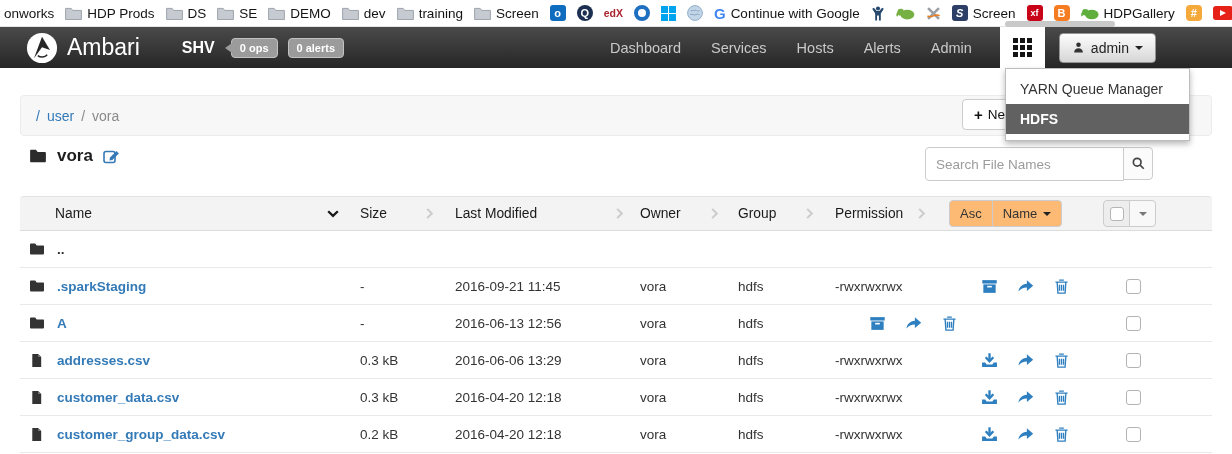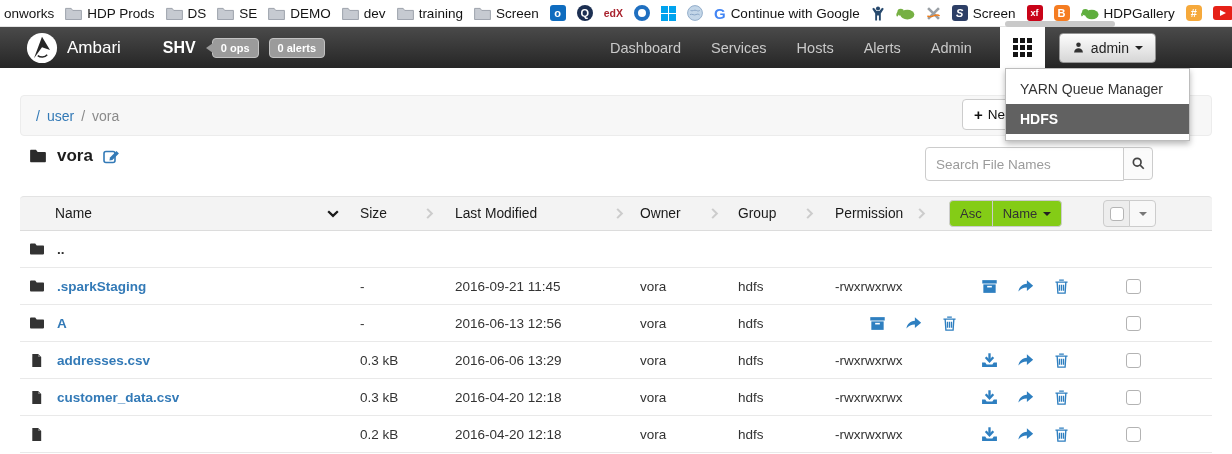--- a/index.html
+++ b/index.html
@@ -29,21 +29,21 @@
     border-left:6px solid #fff; border-top:3.5px solid transparent; border-bottom:3.5px solid transparent; }
   .scroll-thumb { position:absolute; left:1005px; top:21px; width:110px; height:6px;
     background:#c9c9c9; border-radius:3px; z-index:2; }
 
   
   .topnav {
     height: 41px; background: linear-gradient(180deg,#4a4a4a,#262626);
     display: flex; align-items: center; position: relative; z-index: 20;
   }
   .nav-left { display:flex; align-items:center; margin-left:26px; }
-  .brand { color:#fff; font-size:17px; margin-left:9px;text-align:right; }
+  .brand { color:#fff; font-size:23px; margin-left:9px;text-align:right; }
   .cluster { color:#fff; font-size:16px; font-weight:bold; margin-left:42px; }
   .badge { background:#9b9b9b; border:1px solid #c2c2c2; color:#fff; font-size:11px; font-weight:bold;
     padding:3px 8px; border-radius:4px; margin-left:10px; position:relative; }
   .badge.ops { margin-left:16px; }
   .badge.ops::before { content:""; position:absolute; left:-7px; top:50%; margin-top:-5px;
     border:5px solid transparent; border-right:7px solid #9b9b9b; border-left:0; }
   .nav-right { margin-left:auto; display:flex; align-items:center; padding-right:76px; }
   .nav-item { color:#c9c9c9; font-size:14.5px; padding:0 15px; cursor:pointer; }
   .grid-btn { width:45px; height:41px; background:#fff; margin-left:13px;
     display:flex; align-items:center; justify-content:center; cursor:pointer; }
@@ -90,21 +90,21 @@
     font-weight:normal; font-size:13.8px; color:#1a1a1a; }
   .th, .c { display:flex; align-items:center; height:100%; }
   .c1{ width:330px; } .c2{ width:90px; } .c3{ width:190px; }
   .c4{ width:95px; } .c5{ width:95px; } .c6{ width:112px; } .c7{ flex:1; }
   .th.c1{ padding-left:35px; } .th.c2{ padding-left:10px; } .th.c3{ padding-left:15px; }
   .th.c4{ padding-left:10px; } .th.c5{ padding-left:13px; } .th.c6{ padding-left:15px; }
   .th .sep { margin-left:auto; margin-right:4px; display:inline-flex; }
   .th .sort-ind { margin-left:auto; margin-right:10px; display:inline-flex; }
   .th.c7 { padding-left:17px; }
   .btn-group { display:flex; }
-  .btn { height:27px; padding:0 10px; border:1px solid #ccc; background:#84cc16; font-size:13px;
+  .btn { height:27px; padding:0 10px; border:1px solid #ccc; background:#fdba74; font-size:13px;
     color:#333; display:flex; align-items:center; gap:6px; cursor:pointer; }
   .btn:first-child { border-radius:4px 0 0 4px; }
   .btn:last-child { border-radius:0 4px 4px 0; margin-left:-1px; }
   .check-group { margin-left:auto; margin-right:56px; display:flex; }
   .cgb { width:27px; height:27px; border:1px solid #ccc; background:#ededed;
     display:flex; align-items:center; justify-content:center; cursor:pointer; border-radius:4px 0 0 4px; }
   .cgb.drop { background:#f8f8f8; margin-left:-1px; border-radius:0 4px 4px 0; }
   .cgb .cb { width:14px; height:14px; background:#fff; border:1px solid #b5b5b5; border-radius:3px; }
 
   .trow { height:37px; display:flex; align-items:center; border-bottom:1px solid #e9e9e9;
@@ -612,20 +612,21 @@
           </div>
         </div>
         <div class="trow">
           <div class="c c1">
             <span class="ficon">
               <svg viewBox="0 0 16 16" width="15" height="15">
                 <path d="M3.5 1h6.2L13 4.3V15H3.5z" fill="#333"></path>
                 <path d="M9.7 1v3.3H13z" fill="#7a7a7a"></path>
               </svg>
             </span>
+            <a class="fname">customer_group_data.csv</a>
           </div>
           <div class="c c2">0.2 kB</div>
           <div class="c c3">2016-04-20 12:18</div>
           <div class="c c4">vora</div>
           <div class="c c5">hdfs</div>
           <div class="c c6">-rwxrwxrwx</div>
           <div class="c c7">
             <span class="act">
               <svg viewBox="0 0 16 16" width="17" height="17">
                 <path d="M8 1.2v6.2" stroke="#2e7fc0" stroke-width="2.2" fill="none"></path>

